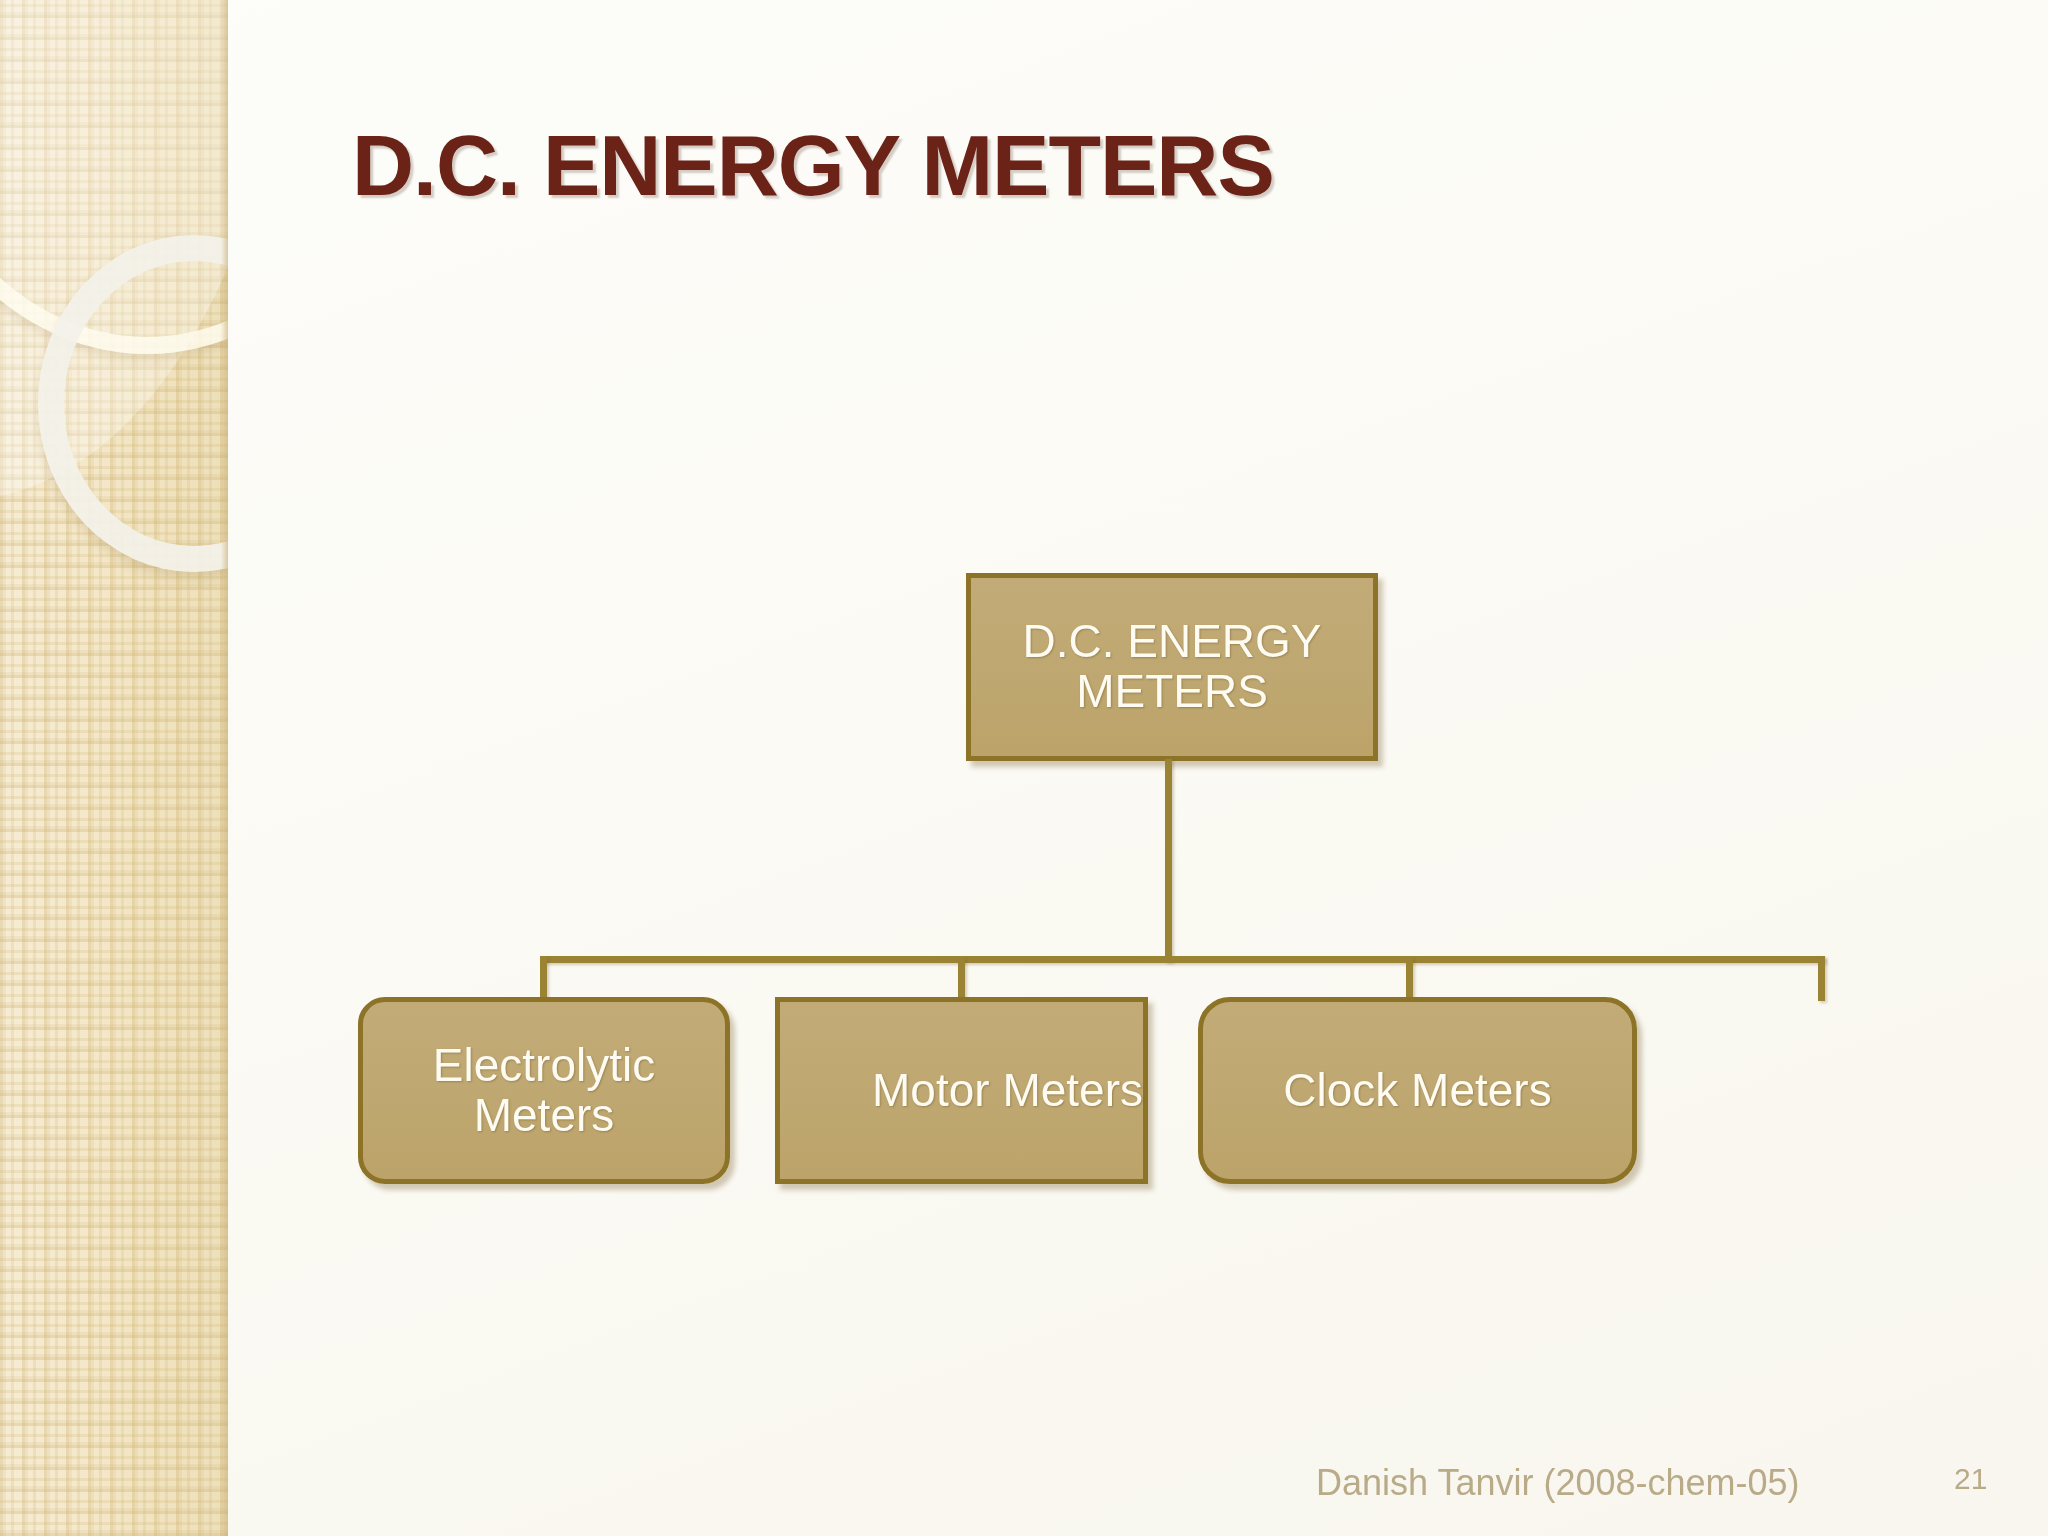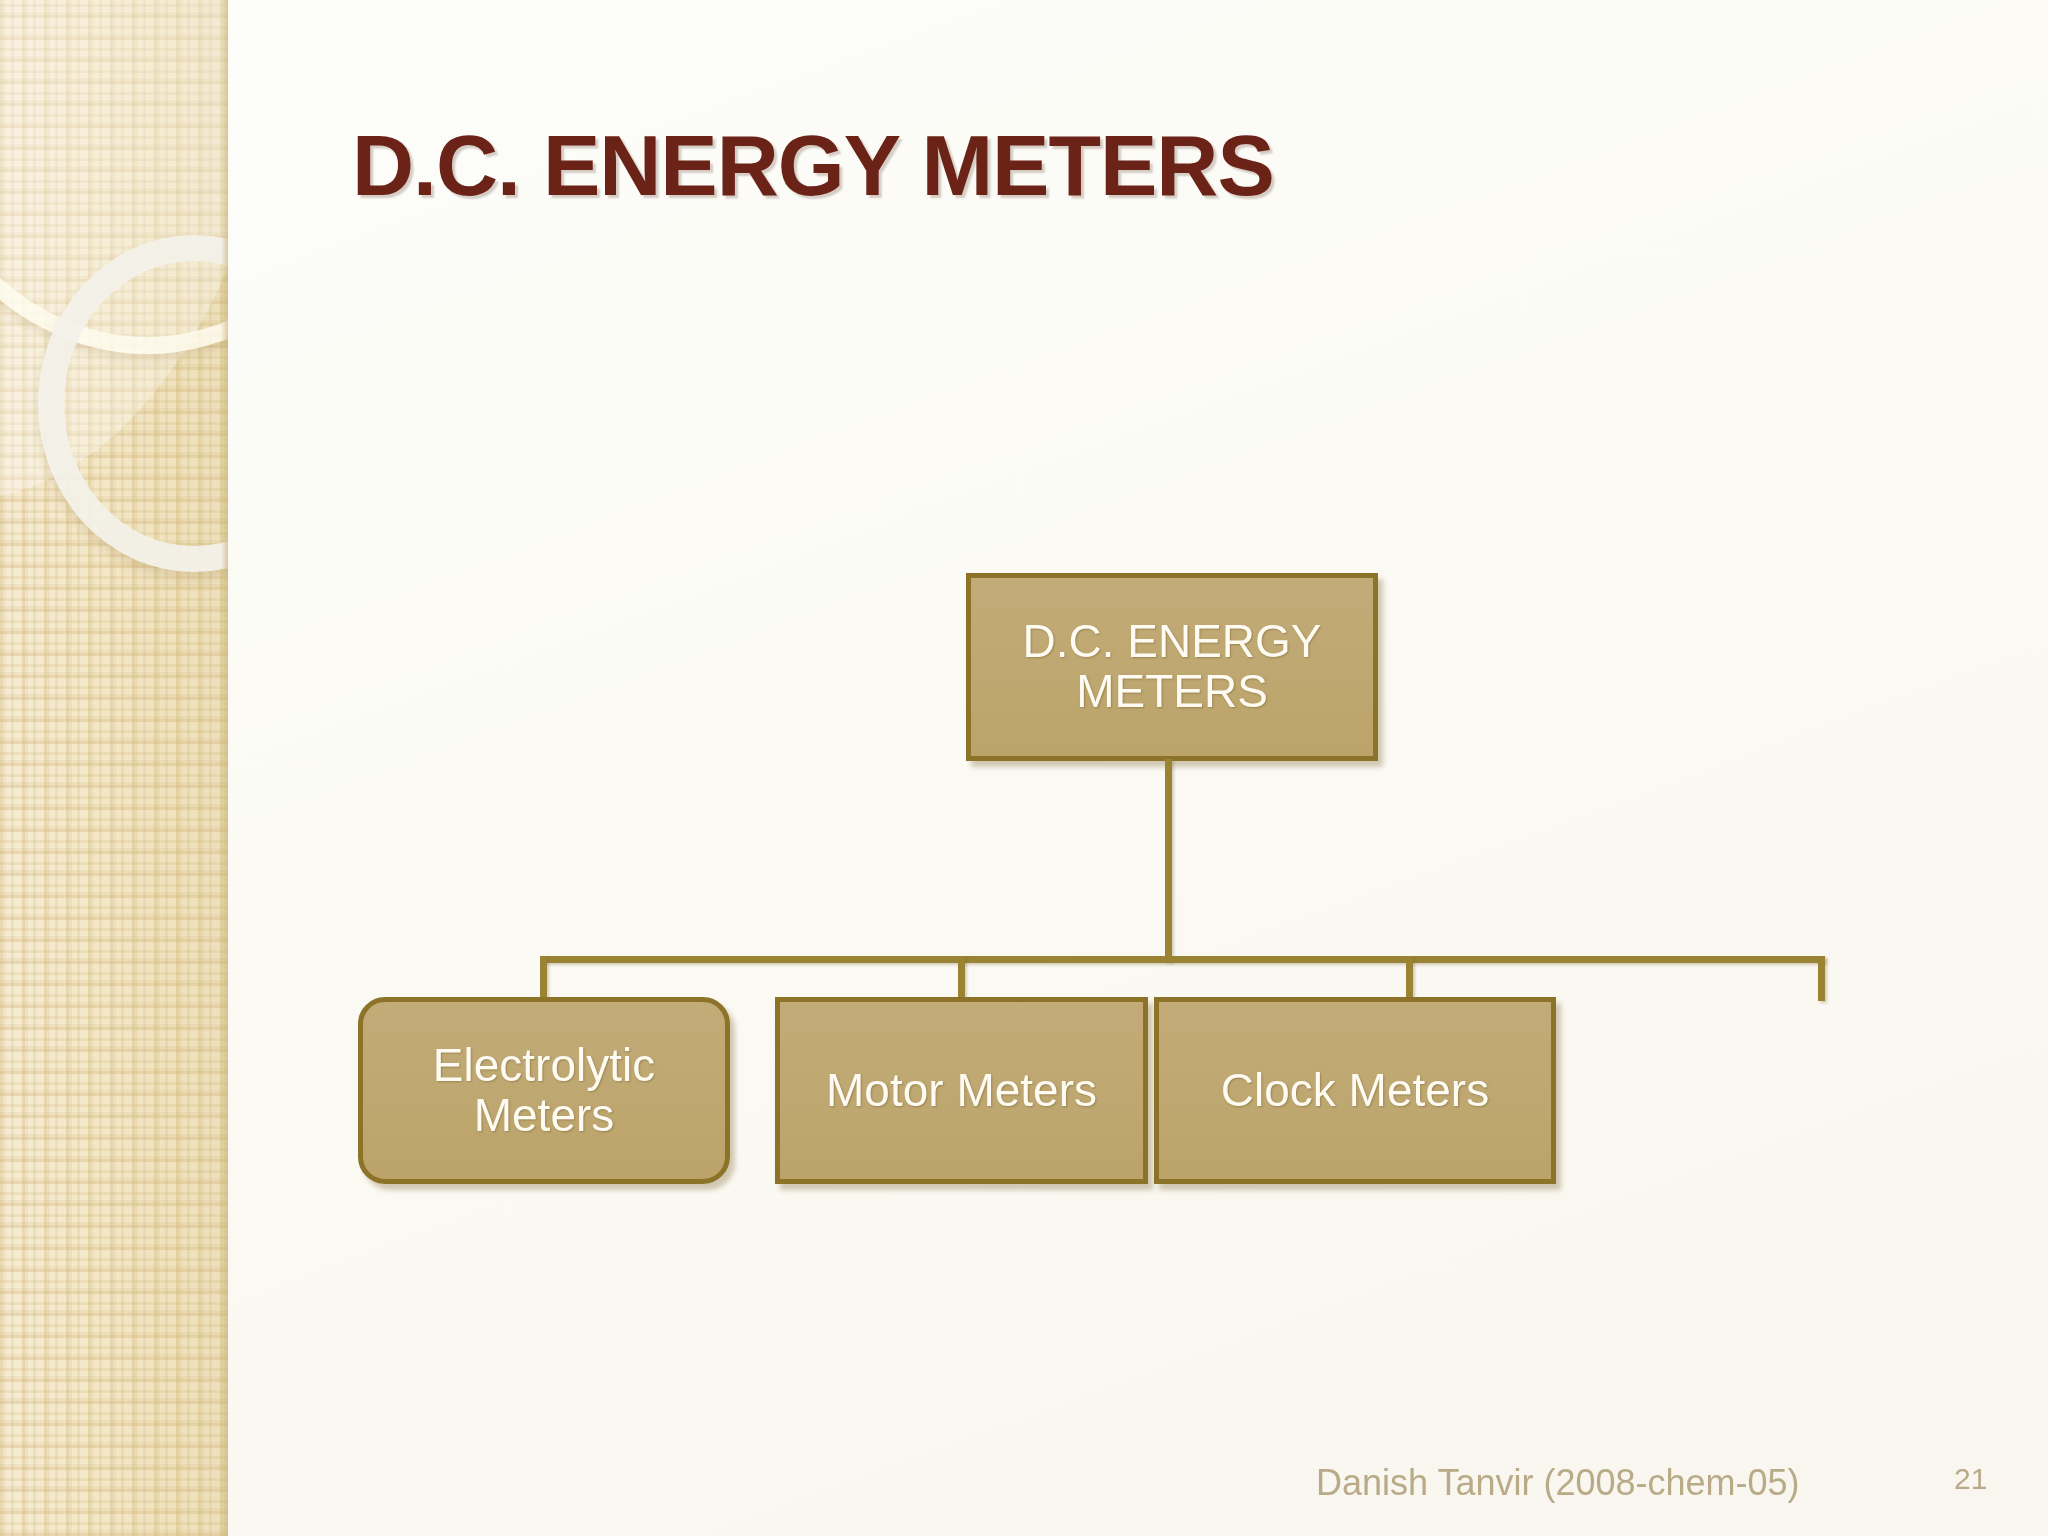--- a/index.html
+++ b/index.html
@@ -93,22 +93,22 @@
     align-items: center;
     justify-content: center;
     text-align: center;
     line-height: 1.08;
     box-shadow: 5px 6px 5px rgba(120,95,45,0.32);
     text-shadow: 1px 1px 2px rgba(110,90,40,0.45);
   }
   .node-root { left: 966px; top: 573px; width: 412px; height: 188px; font-size: 46px; }
   .node-leaf { top: 997px; height: 187px; font-size: 46px; }
   .leaf-0 { left: 358px;  width: 372px; border-radius: 27px; }
-  .leaf-1 { left: 775px;  width: 373px; }
-  .leaf-2 { left: 1154px; width: 402px; }
+  .leaf-1 { left: 775px;  width: 373px; justify-content: flex-end; }
+  .leaf-2 { left: 1198px; width: 439px; border-radius: 32px; }
   .leaf-3 { left: 1658px; width: 372px; }
 
   .conn {
     position: absolute;
     background: #9b8334;
     box-shadow: 2px 2px 3px rgba(120,95,45,0.28);
   }
   .conn-v-root { left: 1165px; top: 759px; width: 7px; height: 203px; }
   .conn-bus    { left: 540px;  top: 956px; width: 1285px; height: 7px; }
   .conn-d0 { left: 540px;  top: 956px; width: 7px; height: 45px; }

